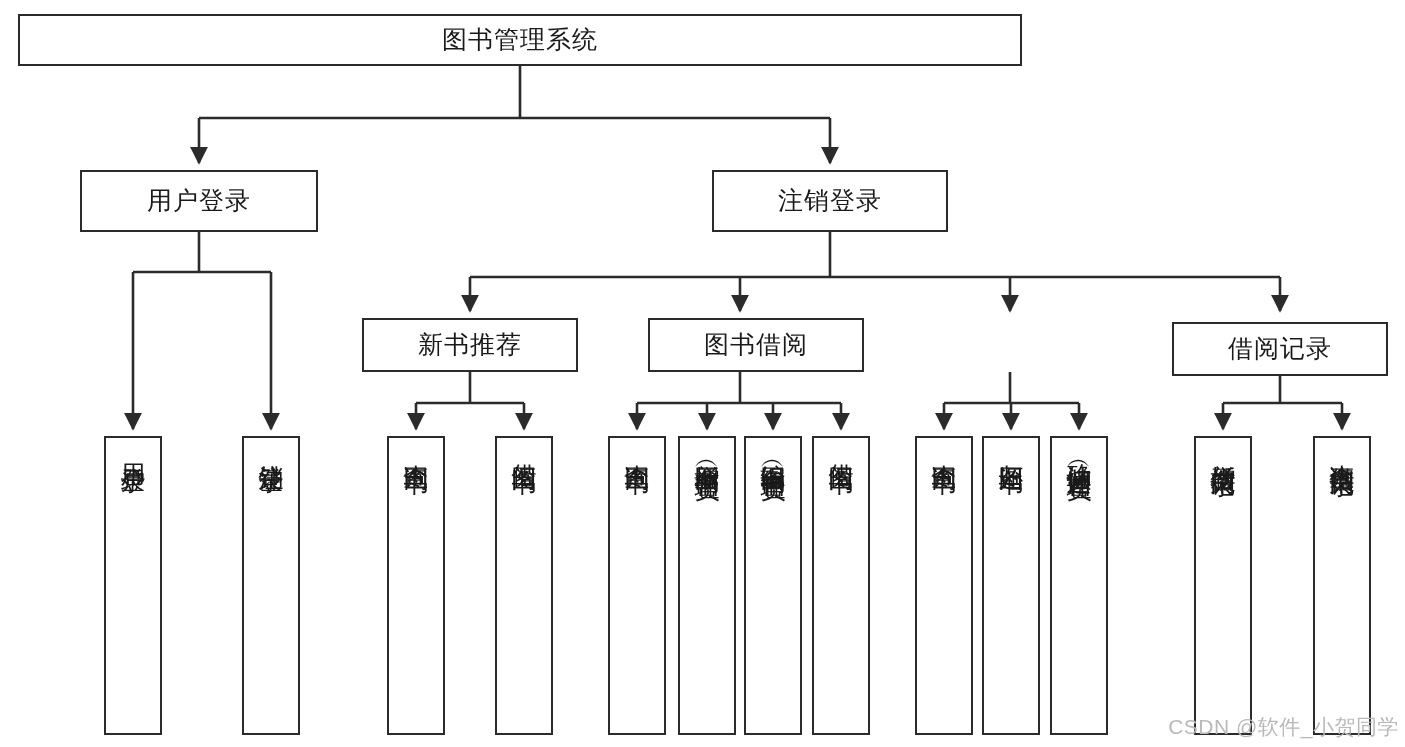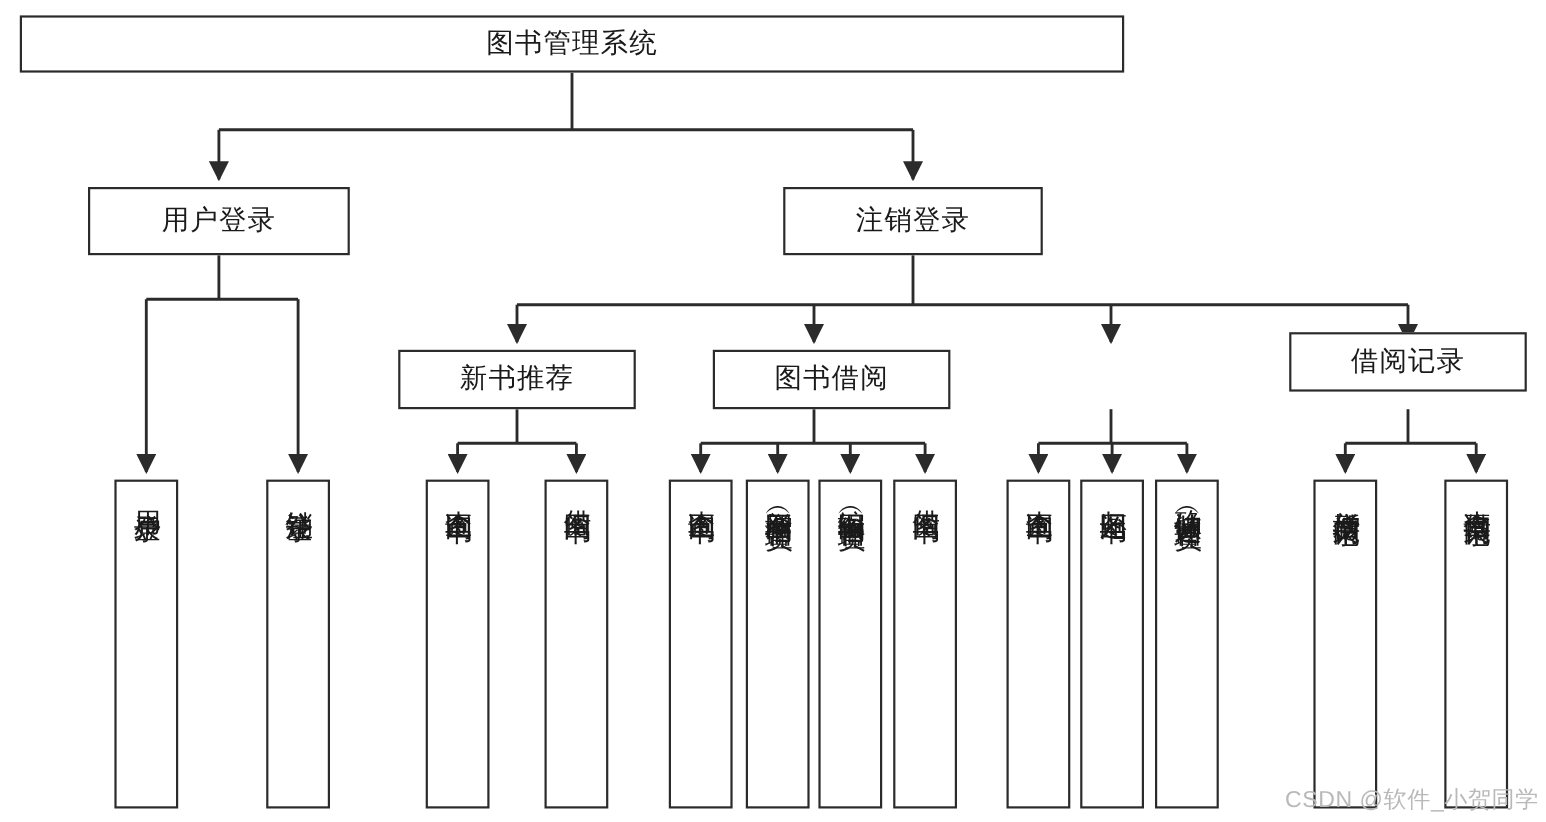--- a/index.html
+++ b/index.html
@@ -133,21 +133,21 @@
   <div class="node horiz" style="left:712px; top:170px; width:236px; height:62px;">
     <span>注销登录</span>
   </div>
 
   <div class="node horiz" style="left:362px; top:318px; width:216px; height:54px;">
     <span>新书推荐</span>
   </div>
   <div class="node horiz" style="left:648px; top:318px; width:216px; height:54px;">
     <span>图书借阅</span>
   </div>
-  <div class="node horiz" style="left:1172px; top:302px; width:216px; height:54px;">
+  <div class="node horiz" style="left:1172px; top:322px; width:216px; height:54px;">
     <span>借阅记录</span>
   </div>
 
   <div class="node vert" style="left:104px; top:436px; width:58px; height:299px;">
     <span class="vlabel">用户登录</span>
   </div>
   <div class="node vert" style="left:242px; top:436px; width:58px; height:299px;">
     <span class="vlabel">注销登录</span>
   </div>
 

